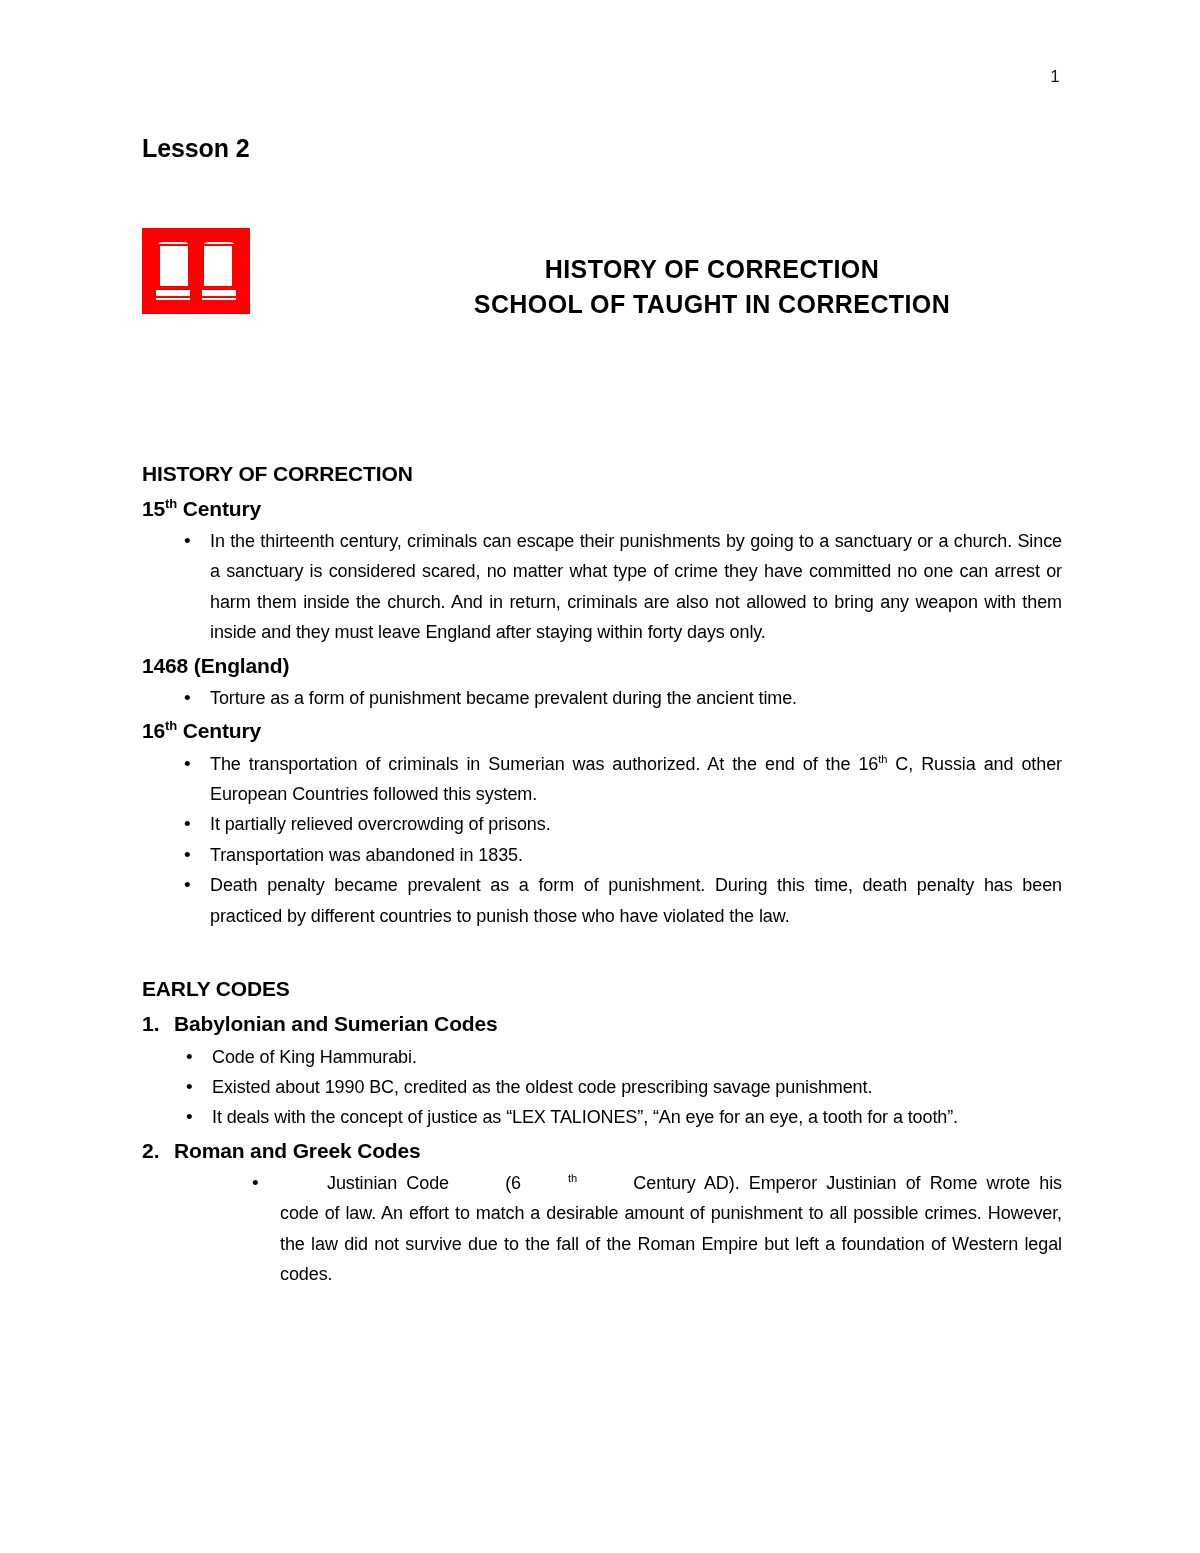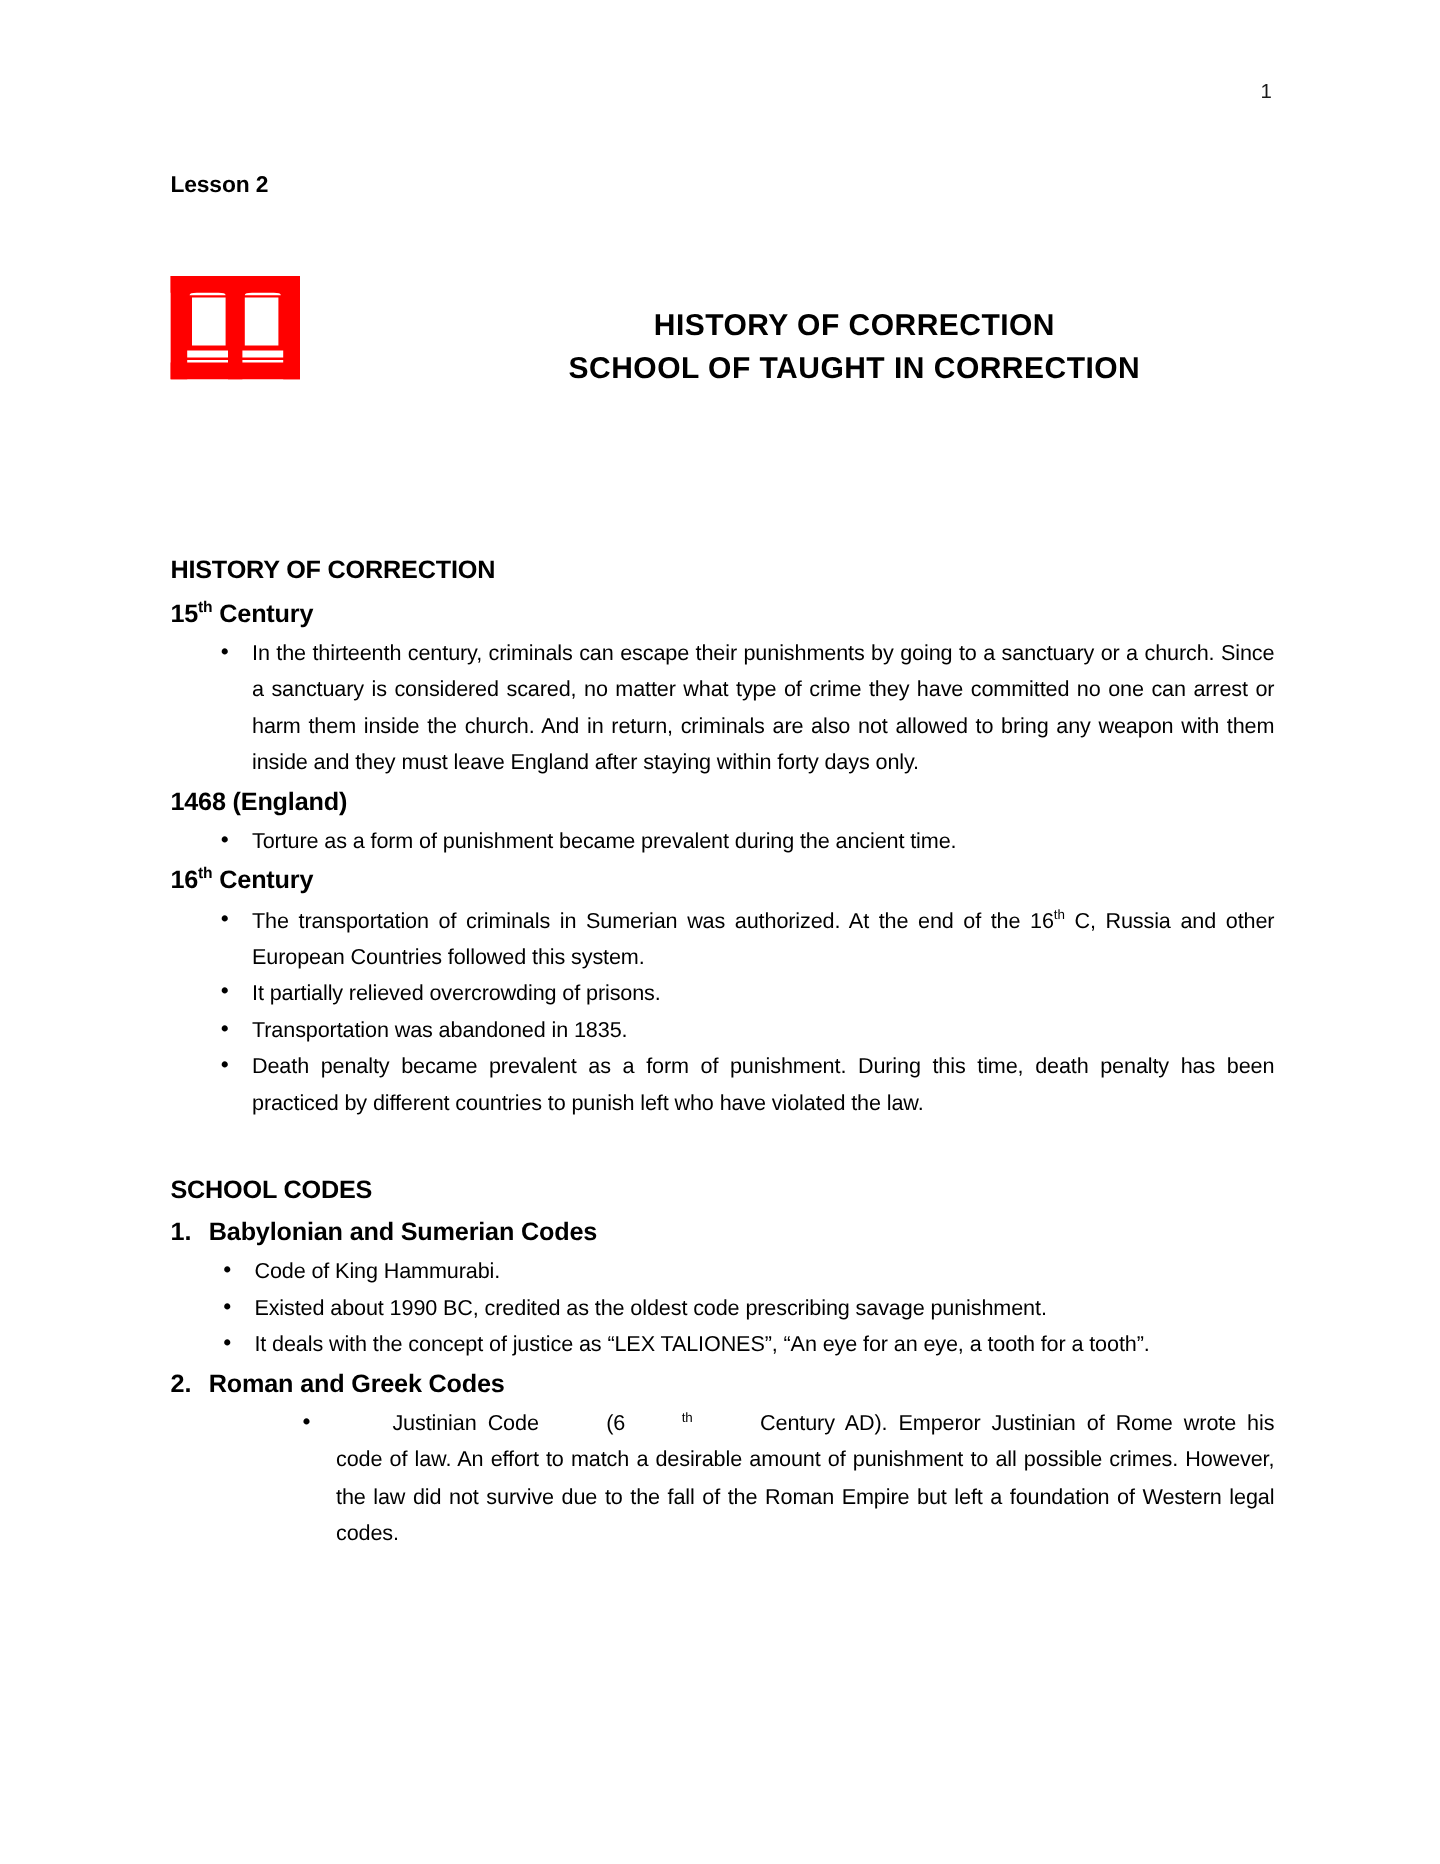--- a/index.html
+++ b/index.html
@@ -34,24 +34,24 @@
   
   .content {
     position: absolute;
     left: 142px;
     top: 132px;
     width: 920px;
   }
 
   .lesson-label {
     font-weight: bold;
-    font-size: 19px;
+    font-size: 25px;
     line-height: 1.18;
     letter-spacing: -0.1px;
-    margin: 12px 0 6px 0;
+    margin: 2px 0 6px 0;
   }
 
   
   .header-row {
     position: relative;
     min-height: 108px;
   }
   .book-icon {
     position: absolute;
     left: 0px;
@@ -228,26 +228,26 @@
       <div class="heading"><span>16</span><sup>th</sup><span> Century</span></div>
 
       <ul class="bullets">
         <li><span>The transportation of criminals in Sumerian was authorized. At the end of the </span><span>16</span><sup>th</sup><span> C, Russia and other European Countries followed this system.</span></li>
         <li>It partially relieved overcrowding of prisons.</li>
         <li>Transportation was abandoned in 1835.</li>
       </ul>
 
 
       <ul class="bullets">
-        <li>Death penalty became prevalent as a form of punishment. During this time, death penalty has been practiced by different countries to punish left who have violated the law.</li>
+        <li>Death penalty became prevalent as a form of punishment. During this time, death penalty has been practiced by different countries to punish those who have violated the law.</li>
       </ul>
 
       <div class="spacer-block"></div>
 
-      <div class="heading">SCHOOL CODES</div>
+      <div class="heading">EARLY CODES</div>
 
       <ol class="numbered">
         <li class="num-item">
           <span class="num-label">1.</span>
           <span class="num-title">Babylonian and Sumerian Codes</span>
           <ul class="bullets sub">
             <li>Code of King Hammurabi.</li>
             <li>Existed about 1990 BC, credited as the oldest code prescribing savage punishment.</li>
             <li>It deals with the concept of justice as “LEX TALIONES”, “An eye for an eye, a tooth for a tooth”.</li>
           </ul>

